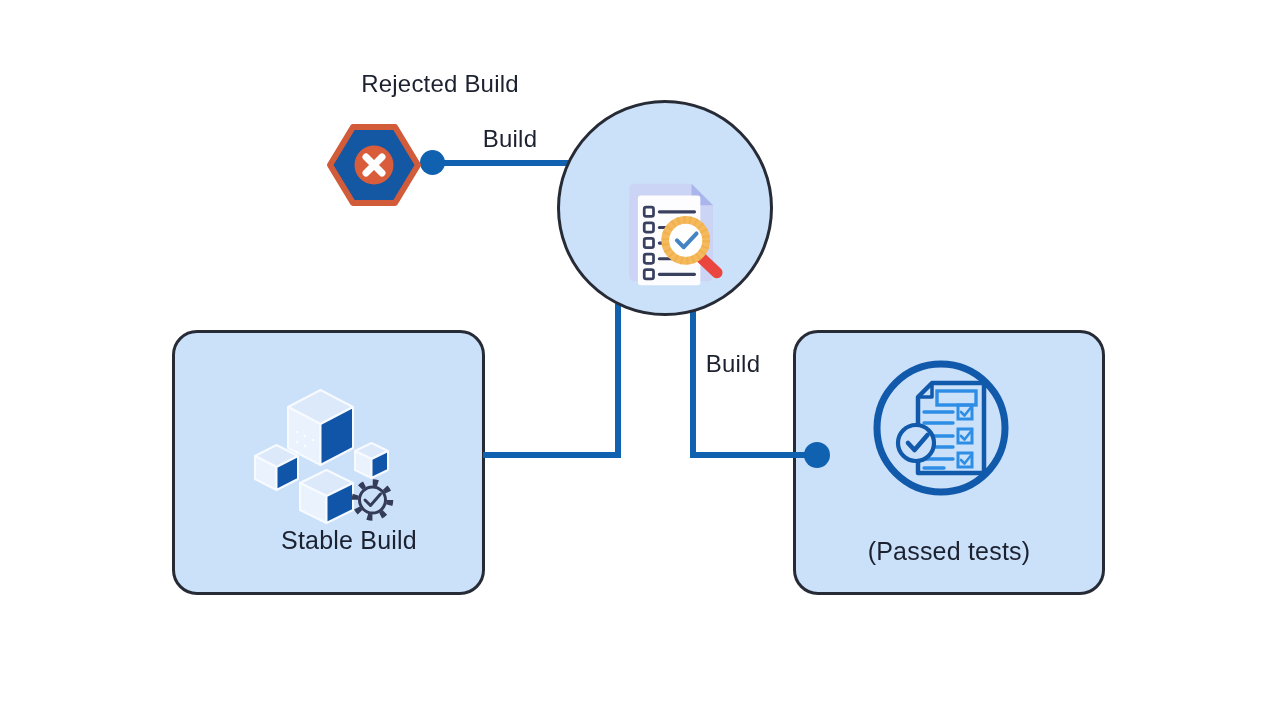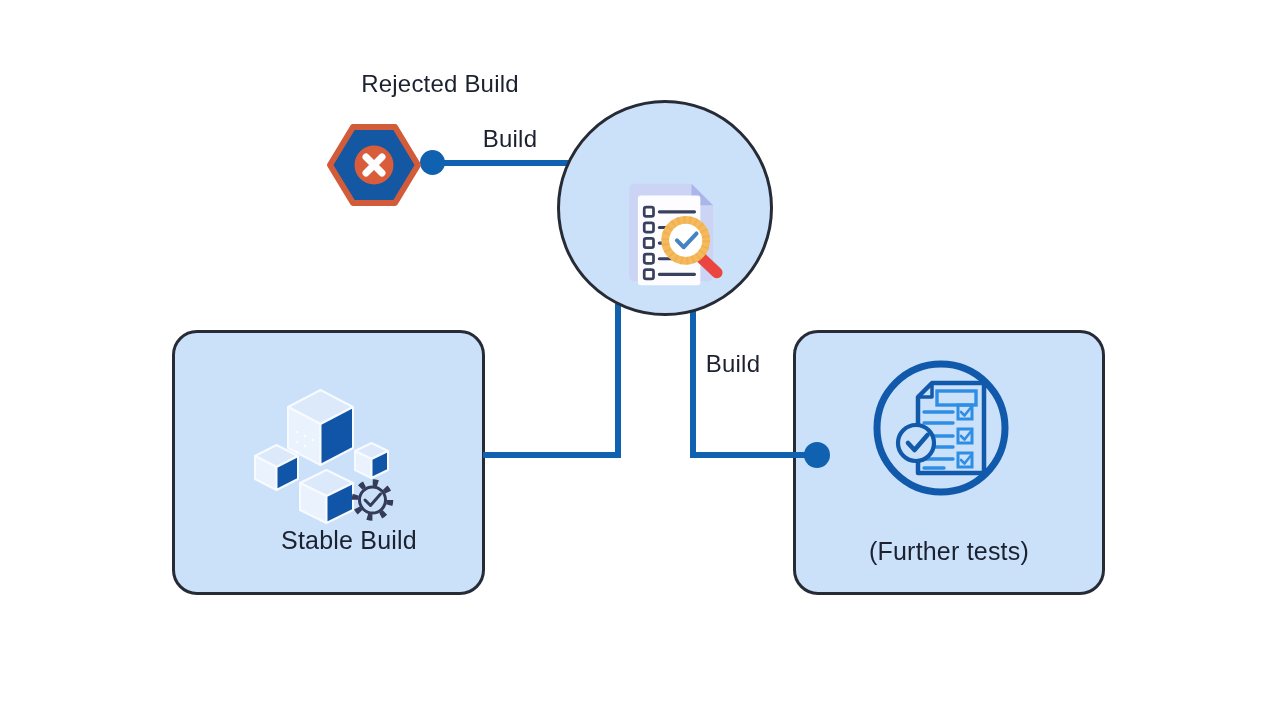--- a/index.html
+++ b/index.html
@@ -47,21 +47,21 @@
 
   <div class="lbl" style="left:340px;top:70px;width:200px">Rejected Build</div>
 
   <div class="lbl" style="left:470px;top:125px;width:80px">Build</div>
 
 
   <div class="lbl" style="left:693px;top:350px;width:80px">Build</div>
 
   <div class="lbl box-lbl" style="left:172px;top:527px;width:354px">Stable Build</div>
 
-  <div class="lbl box-lbl" style="left:793px;top:538px;width:312px">(Further tests)</div>
+  <div class="lbl box-lbl" style="left:793px;top:538px;width:312px">(Passed tests)</div>
 
   <svg class="abs" style="left:325px;top:121px" width="98" height="88" viewBox="0 0 98 88">
     <polygon points="5,44 28,6 70,6 93,44 70,82 28,82" fill="var(--hexagon_fill,#1457a3)" stroke="var(--hexagon_border,#d25b39)" stroke-width="6" stroke-linejoin="round"></polygon>
     <circle cx="49" cy="44" r="19.5" fill="var(--error_badge,#d95c3b)"></circle>
     <path d="M41,36 L57,52 M57,36 L41,52" stroke="#ffffff" stroke-width="7" stroke-linecap="round" fill="none"></path>
   </svg>
 
   <svg class="abs" style="left:615px;top:174px" width="118" height="122" viewBox="0 0 120 125">
     <path d="M20,10 L78,10 L100,32 L100,104 Q100,110 94,110 L20,110 Q14,110 14,104 L14,16 Q14,10 20,10 Z" fill="#ccd4f5"></path>
     <path d="M78,10 L78,32 L100,32 Z" fill="#aab5ec"></path>

